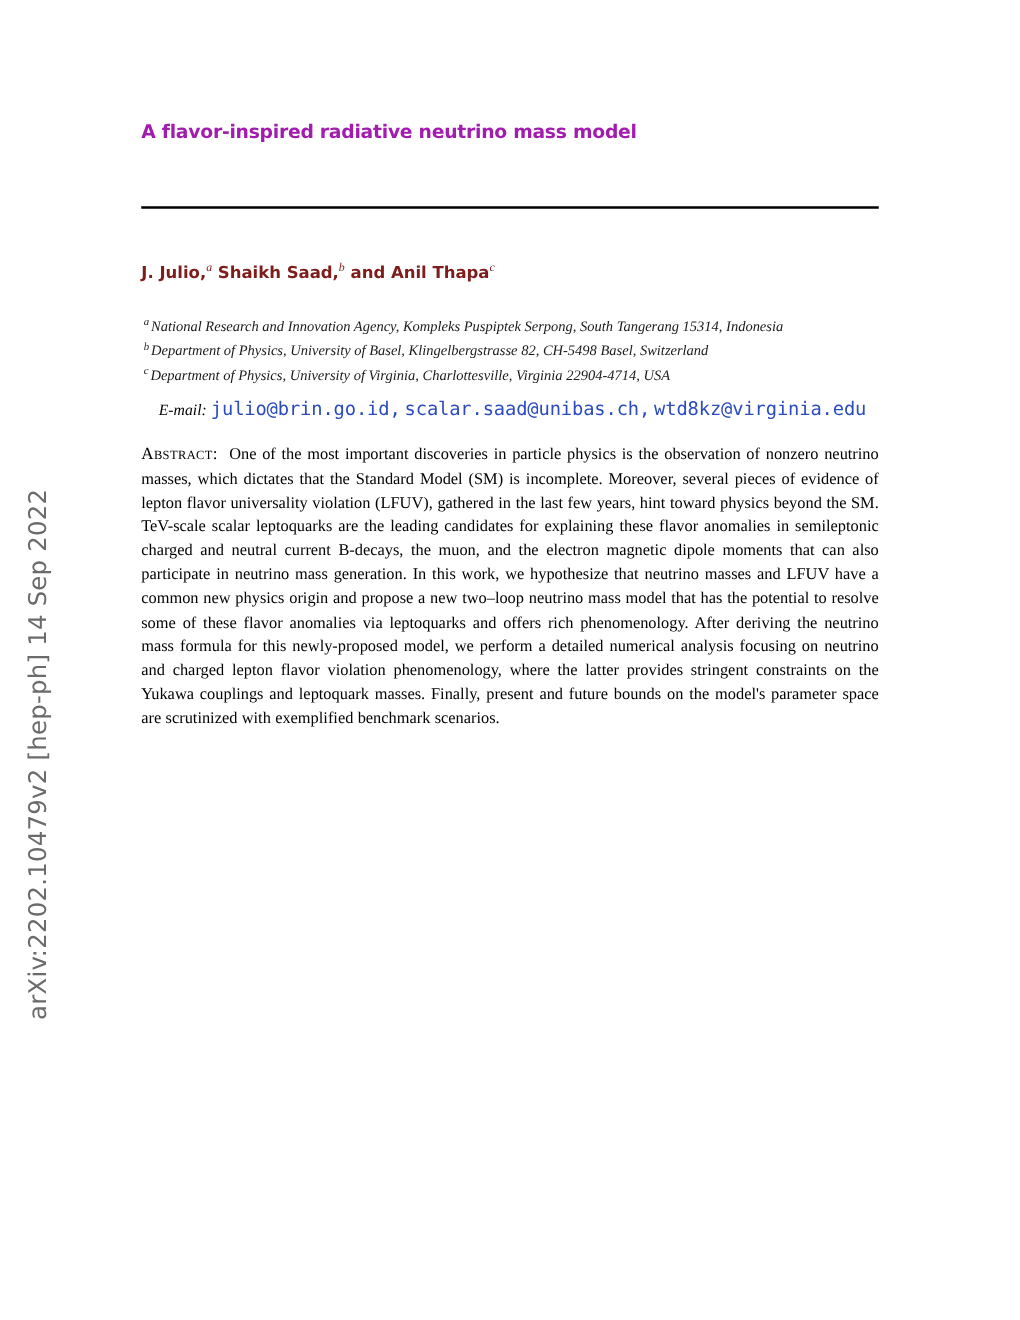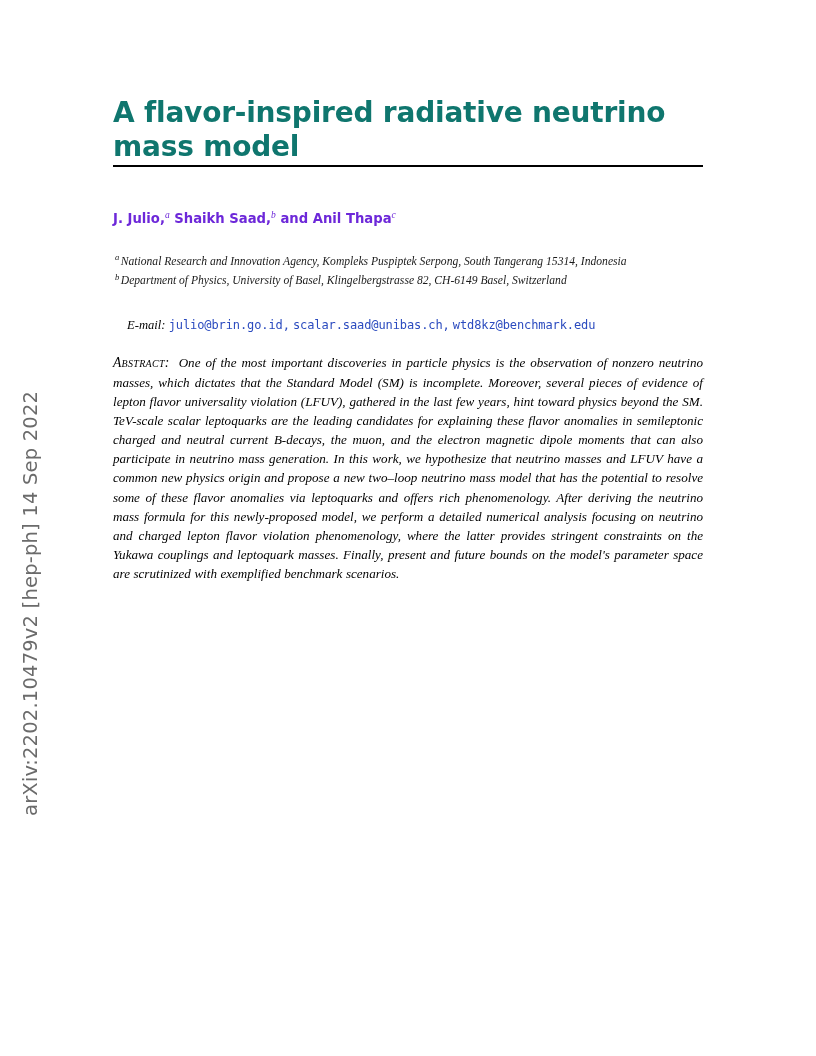--- a/index.html
+++ b/index.html
@@ -48,45 +48,45 @@
     width: 590px;
     height: 1056px;
   }
 
   .title {
     position: absolute;
     top: 96px;
     left: 0;
     width: 590px;
     font-family: "DejaVu Sans", sans-serif;
-    font-size: 28px;
+    font-size: 15px;
     font-weight: 600;
     letter-spacing: -0.2px;
-    color: #0f766e;
+    color: #a21caf;
     line-height: 1.2;
   }
 
   .rule {
     position: absolute;
     top: 165px;
     left: 0;
     width: 590px;
     height: 1.6px;
     background: #000000;
   }
 
   .authors {
     position: absolute;
     top: 211px;
     left: 0;
     width: 590px;
     font-family: "DejaVu Sans", sans-serif;
     font-size: 13.2px;
     font-weight: bold;
-    color: #6d28d9;
+    color: #7f1d1d;
   }
   .authors sup {
     font-family: "Liberation Serif", serif;
     font-style: italic;
     font-weight: normal;
     font-size: 9.5px;
     vertical-align: super;
     line-height: 0;
   }
 
@@ -122,36 +122,35 @@
     width: 580px;
     font-size: 12.6px;
     font-style: italic;
     color: #000;
   }
   .email-line .elabel {
   }
   .email-line .addr {
     font-family: "DejaVu Sans Mono", monospace;
     font-style: normal;
-    font-size: 12px;
+    font-size: 15px;
     color: #2b4bbf;
     letter-spacing: -0.1px;
   }
 
   .abstract {
     position: absolute;
     top: 353px;
     left: 0;
     width: 590px;
     font-size: 13.1px;
     line-height: 1.46;
     text-align: justify;
     color: #000;
     word-spacing: 0.2px;
-    font-style: italic;
   }
   .abstract .abs-head {
     font-variant: small-caps;
     font-size: 13.6px;
     letter-spacing: 0.3px;
   }
   .abstract .gap {
     display: inline-block;
     width: 9px;
   }
@@ -169,28 +168,31 @@
 
   <div class="rule"></div>
 
   <div class="authors">J. Julio,<sup>a</sup> Shaikh Saad,<sup>b</sup> and Anil Thapa<sup>c</sup></div>
 
   <div class="affils">
     <div class="affil">
       <span class="mark">a</span><span>National Research and Innovation Agency, Kompleks Puspiptek Serpong, South Tangerang 15314, Indonesia</span>
     </div>
     <div class="affil">
-      <span class="mark">b</span><span>Department of Physics, University of Basel, Klingelbergstrasse 82, CH-6149 Basel, Switzerland</span>
+      <span class="mark">b</span><span>Department of Physics, University of Basel, Klingelbergstrasse 82, CH-5498 Basel, Switzerland</span>
+    </div>
+    <div class="affil">
+      <span class="mark">c</span><span>Department of Physics, University of Virginia, Charlottesville, Virginia 22904-4714, USA</span>
     </div>
   </div>
 
   <div class="email-line">
     <span class="elabel">E-mail:</span>
     <a class="addr" href="#" style="text-decoration:none;">julio@brin.go.id</a><span class="addr">,</span>
     <a class="addr" href="#" style="text-decoration:none;">scalar.saad@unibas.ch</a><span class="addr">,</span>
-    <a class="addr" href="#" style="text-decoration:none;">wtd8kz@benchmark.edu</a>
+    <a class="addr" href="#" style="text-decoration:none;">wtd8kz@virginia.edu</a>
   </div>
 
   <div class="abstract">
     <span class="abs-head">Abstract:</span><span class="gap"></span><span>One of the most important discoveries in particle physics is the observation of nonzero neutrino masses, which dictates that the Standard Model (SM) is incomplete. Moreover, several pieces of evidence of lepton flavor universality violation (LFUV), gathered in the last few years, hint toward physics beyond the SM. TeV-scale scalar leptoquarks are the leading candidates for explaining these flavor anomalies in semileptonic charged and neutral current B-decays, the muon, and the electron magnetic dipole moments that can also participate in neutrino mass generation. In this work, we hypothesize that neutrino masses and LFUV have a common new physics origin and propose a new two–loop neutrino mass model that has the potential to resolve some of these flavor anomalies via leptoquarks and offers rich phenomenology. After deriving the neutrino mass formula for this newly-proposed model, we perform a detailed numerical analysis focusing on neutrino and charged lepton flavor violation phenomenology, where the latter provides stringent constraints on the Yukawa couplings and leptoquark masses. Finally, present and future bounds on the model's parameter space are scrutinized with exemplified benchmark scenarios.</span>
   </div>
 
 </div>
 
 </body></html>

